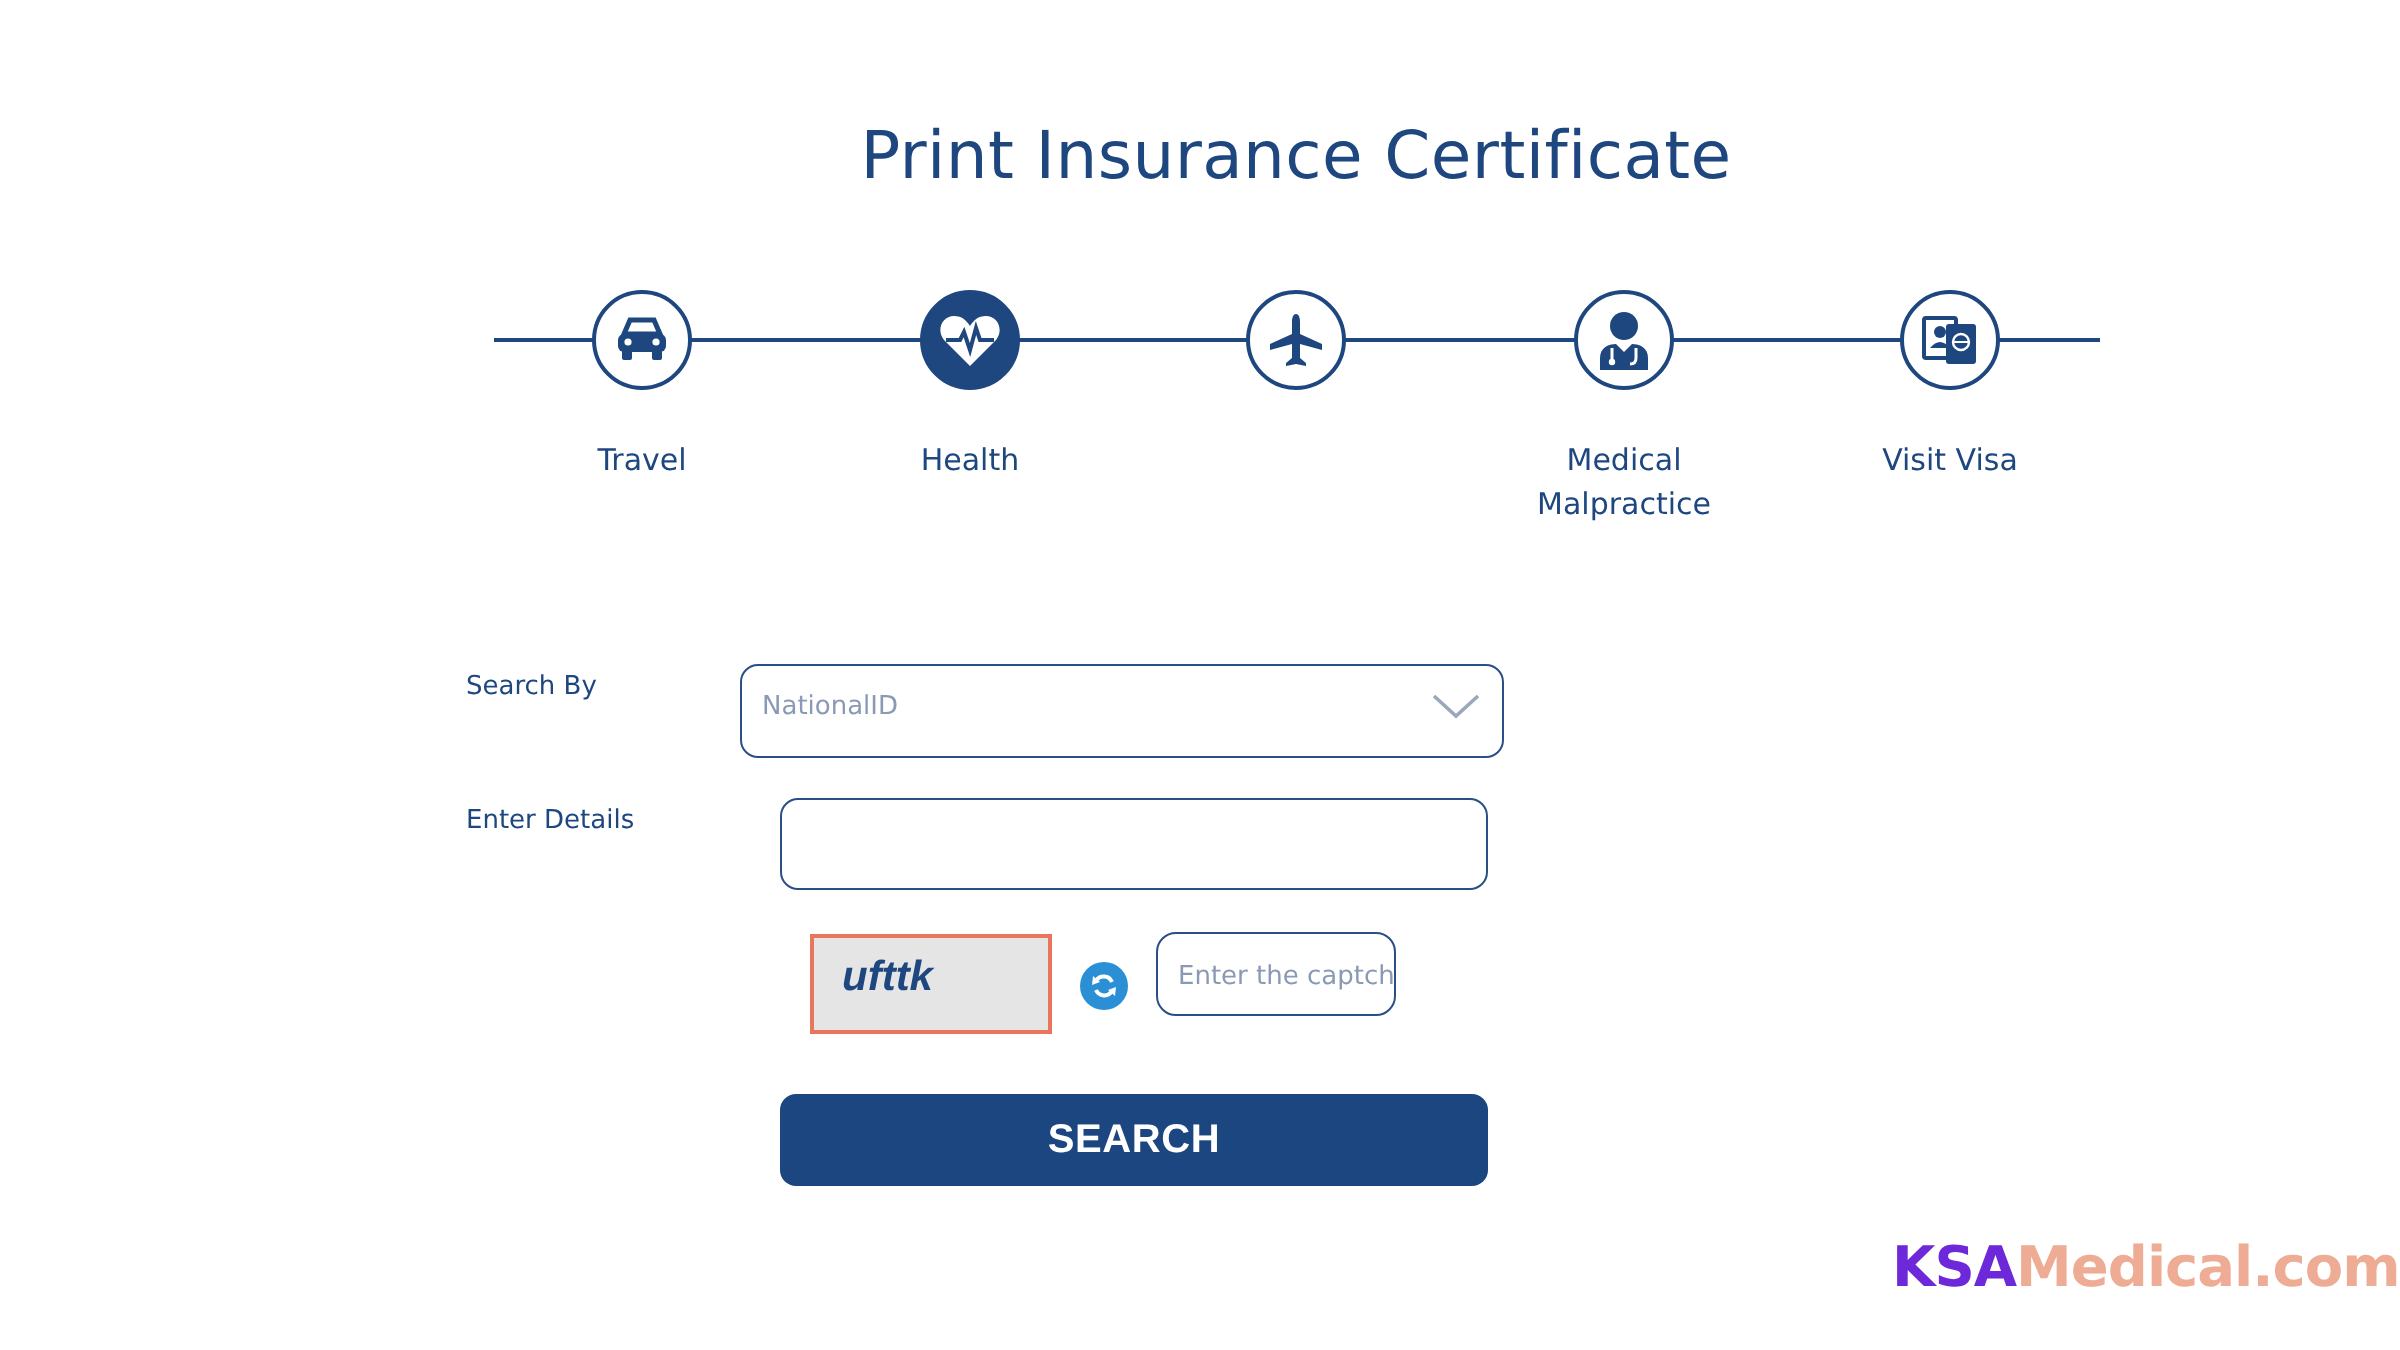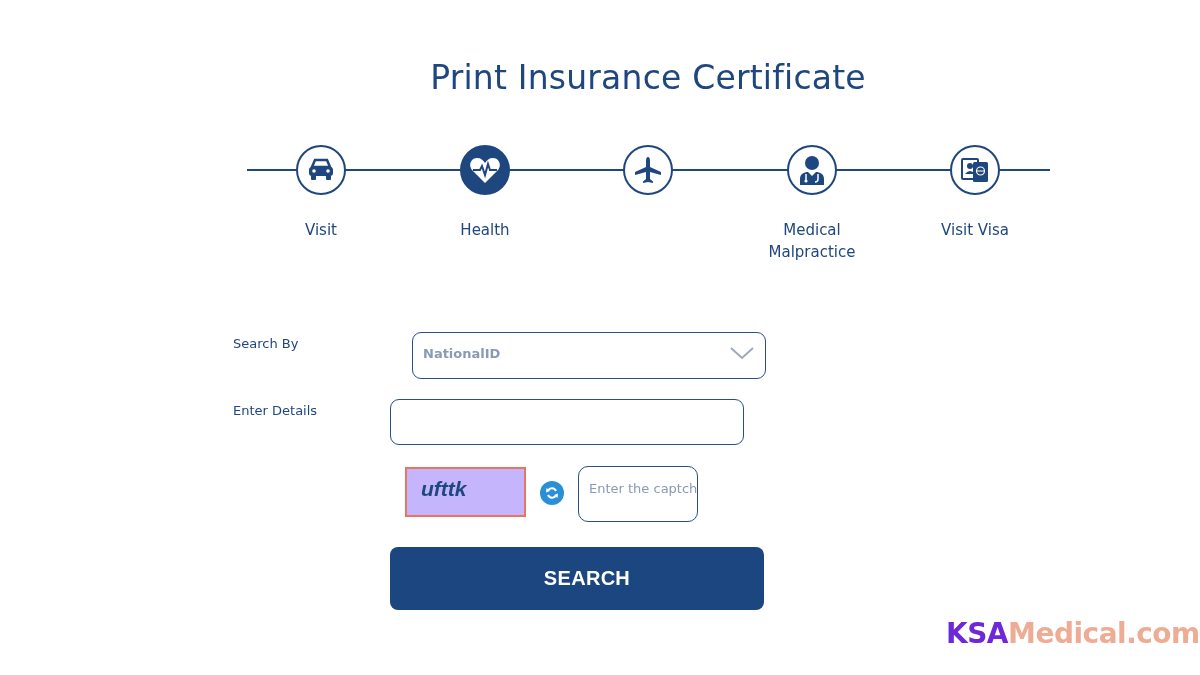--- a/index.html
+++ b/index.html
@@ -10,31 +10,31 @@
   .track { position:absolute; left:247px; top:169px; width:803px; height:2px; background:#1e467f; }
   .step { position:absolute; width:160px; text-align:center; }
   .circle { width:46px; height:46px; border:2px solid #1e467f; border-radius:50%; background:#fff;
             margin:0 auto; display:flex; align-items:center; justify-content:center; box-sizing:content-box; }
   .circle.active { background:#1e467f; }
   .step-label { margin-top:24px; font-size:15px; line-height:22px; color:#1e467f; }
   .lbl { position:absolute; font-size:13px; color:#1e467f; }
   .field { position:absolute; border:1.5px solid #2a4f87; border-radius:9px; background:#fff; box-sizing:border-box; }
   .select-val { position:absolute; left:10px; top:13px; font-size:13px; color:#8a9ab5; }
   .chev { position:absolute; right:10px; top:12px; }
-  .captcha { position:absolute; left:405px; top:467px; width:121px; height:50px; background:#c4b5fd;
+  .captcha { position:absolute; left:405px; top:467px; width:121px; height:50px; background:#e5e5e5;
              border:2px solid #e8765f; box-sizing:border-box; }
   .captcha-text { position:absolute; left:14px; top:8px; font-style:italic; font-weight:bold; font-size:21px; color:#1e467f; font-family:"Liberation Sans", sans-serif; }
   .refresh { position:absolute; left:540px; top:481px; width:24px; height:24px; border-radius:50%; background:#2b8fd6;
              display:flex; align-items:center; justify-content:center; }
-  .captcha-input { position:absolute; left:578px; top:466px; width:120px; height:56px; border:1.5px solid #2a4f87;
+  .captcha-input { position:absolute; left:578px; top:466px; width:120px; height:42px; border:1.5px solid #2a4f87;
                    border-radius:10px; box-sizing:border-box; }
   .captcha-ph { position:absolute; left:10px; top:14px; font-size:13px; color:#8a9ab5; white-space:nowrap; }
-  .search-btn { position:absolute; left:390px; top:547px; width:354px; height:63px; background:#1b467f; border-radius:8px;
+  .search-btn { position:absolute; left:390px; top:547px; width:354px; height:46px; background:#1b467f; border-radius:8px;
                 color:#fff; font-weight:bold; font-size:20px; display:flex; align-items:center; justify-content:center;
-                font-family:"Liberation Sans", sans-serif; letter-spacing:0.3px;padding-left:20px; }
+                font-family:"Liberation Sans", sans-serif; letter-spacing:0.3px; }
   .wm { position:absolute; left:946px; top:617px; font-size:28px; font-weight:bold; font-family:"DejaVu Sans", sans-serif; letter-spacing:-0.5px; }
   .wm .a { color:#6d28d9; }
   .wm .b { color:#eeac95; }
 </style>
 </head>
 <body>
 
 <div class="title" style="width:1296px;left:0;">Print Insurance Certificate</div>
 
 <div class="track"></div>
@@ -43,21 +43,21 @@
   <div class="circle">
     <svg width="30" height="26" viewBox="0 0 30 26">
         <path d="M6 10 L9 3 H21 L24 10 Z" fill="none" stroke="#1e467f" stroke-width="2.5"></path>
         <rect x="3" y="10" width="24" height="9" rx="3" fill="#1e467f"></rect>
         <rect x="5" y="18" width="5" height="5" rx="1" fill="#1e467f"></rect>
         <rect x="20" y="18" width="5" height="5" rx="1" fill="#1e467f"></rect>
         <circle cx="8" cy="14" r="1.8" fill="#fff"></circle>
         <circle cx="22" cy="14" r="1.8" fill="#fff"></circle>
       </svg>
   </div>
-  <div class="step-label">Visit</div>
+  <div class="step-label">Travel</div>
 </div>
 
 <div class="step" style="left:405px;top:145px;">
   <div class="circle active">
     <svg width="32" height="28" viewBox="0 0 32 28">
         <path d="M16 27 L3 14 C-1 9 2 2 8 2 C12 2 14 4 16 7 C18 4 20 2 24 2 C30 2 33 9 29 14 Z" fill="#fff"></path>
         <polyline points="4,14 11,14 13,10 16,19 19,8 21,14 28,14" fill="none" stroke="#1e467f" stroke-width="2"></polyline>
       </svg>
   </div>
   <div class="step-label">Health</div>
@@ -94,21 +94,21 @@
         <path d="M5 18 Q10 12 15 18 Z" fill="#1e467f"></path>
         <rect x="13" y="6" width="15" height="20" rx="1.5" fill="#1e467f"></rect>
         <circle cx="20.5" cy="15" r="4" fill="none" stroke="#fff" stroke-width="1.2"></circle>
         <line x1="16.5" y1="15" x2="24.5" y2="15" stroke="#fff" stroke-width="1"></line>
       </svg>
   </div>
   <div class="step-label">Visit Visa</div>
 </div>
 
 <div class="lbl" style="left:233px;top:336px;">Search By</div>
-<div class="field" style="left:412px;top:332px;width:354px;height:47px;font-weight:bold;">
+<div class="field" style="left:370px;top:332px;width:382px;height:47px;">
   <span class="select-val">NationalID</span>
   <svg class="chev" width="26" height="16" viewBox="0 0 26 16">
       <polyline points="2,3 13,13 24,3" fill="none" stroke="#9aa7bd" stroke-width="1.8"></polyline>
     </svg>
 </div>
 
 <div class="lbl" style="left:233px;top:403px;">Enter Details</div>
 <div class="field" style="left:390px;top:399px;width:354px;height:46px;"></div>
 
 <div class="captcha">

